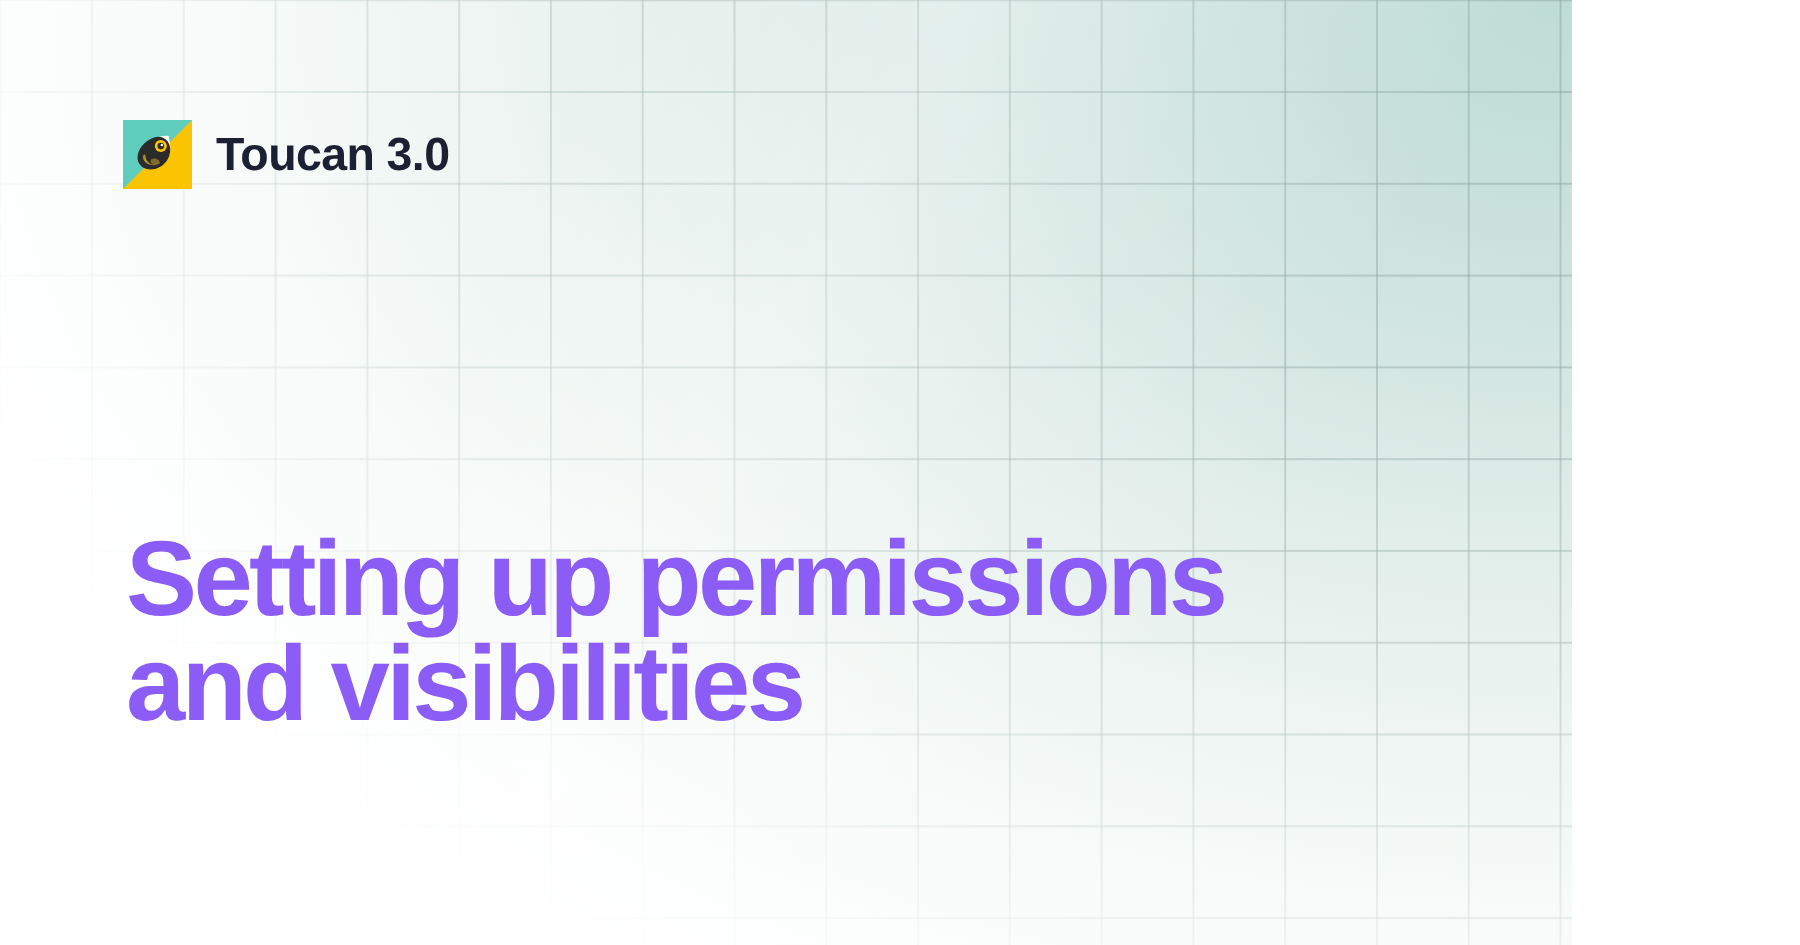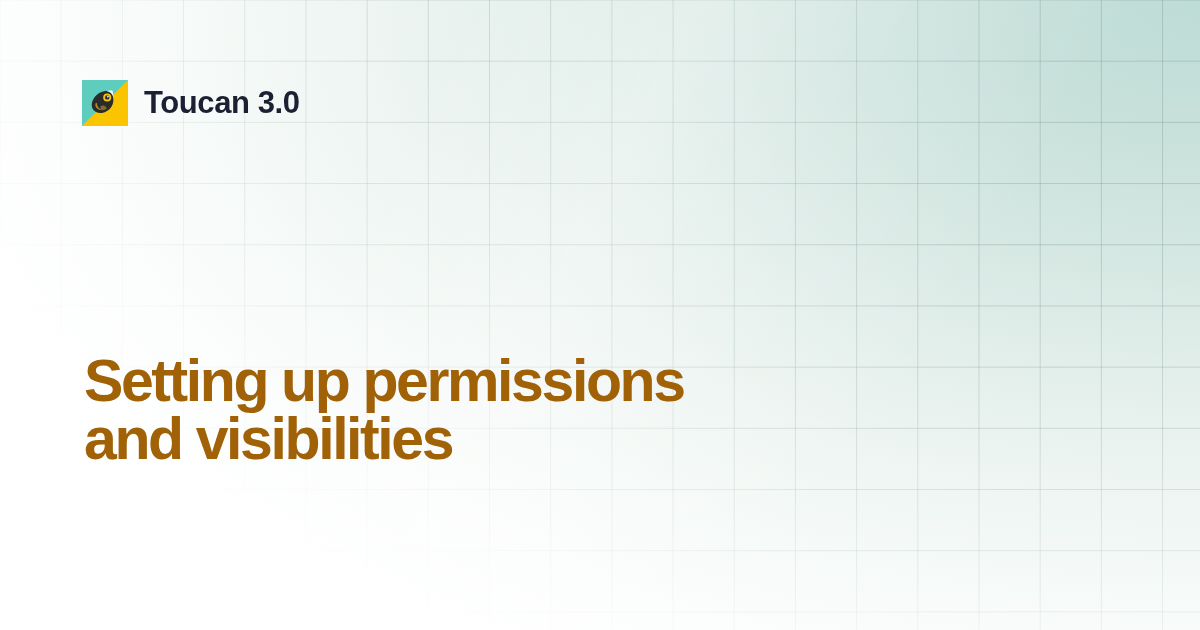--- a/index.html
+++ b/index.html
@@ -9,21 +9,21 @@
   body {
     width: 1200px;
     height: 630px;
     overflow: hidden;
     font-family: "Liberation Sans", sans-serif;
     background: #ffffff;
   }
 
   .card {
     position: relative;
-    width: 1200px;
+    width: 1048px;
     height: 630px;
     overflow: hidden;
     background: #ffffff;
   }
 
   
   .bg-gradient {
     position: absolute;
     inset: 0;
     background:
@@ -99,25 +99,25 @@
     white-space: nowrap;
   }
 
   
   .headline {
     position: absolute;
     left: 84px;
     top: 352px;
     width: 1060px;
     margin: 0;
-    font-size: 59px;
+    font-size: 71px;
     font-weight: 700;
     line-height: 0.99;
     letter-spacing: -2.4px;
-    color: #a16207;
+    color: #8b5cf6;
     white-space: pre-line;
   }
 </style>
 </head>
 <body>
 
 <div class="card">
 
   <div class="bg-gradient"></div>
   <div class="bg-grid"></div>

